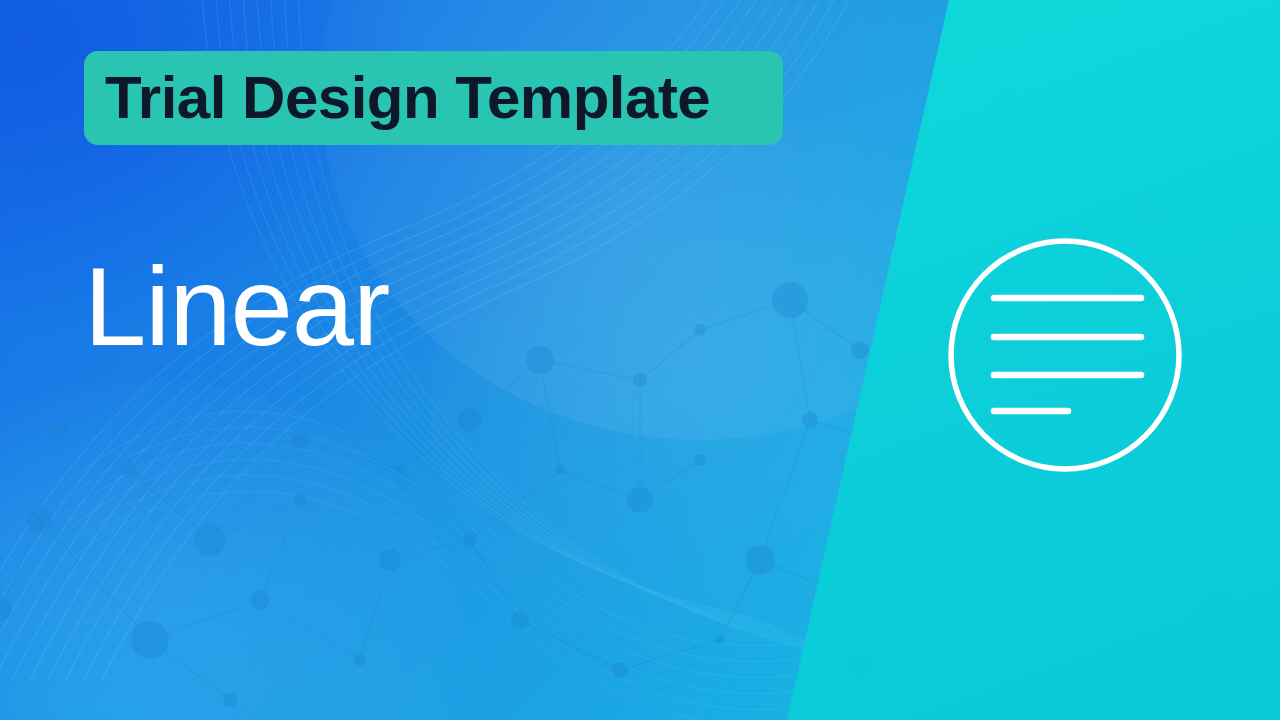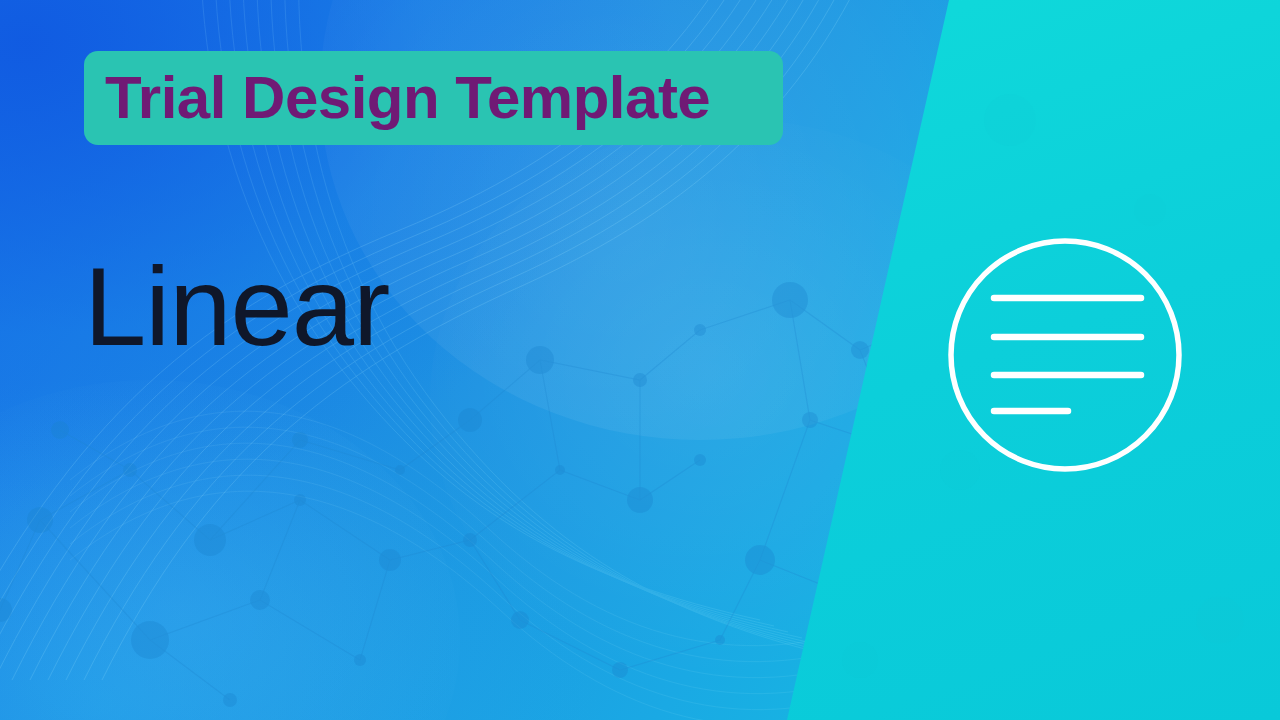--- a/index.html
+++ b/index.html
@@ -111,36 +111,36 @@
     width: 699px;
     height: 94px;
     background: #2ac4b2;
     border-radius: 14px;
     display: flex;
     align-items: center;
     box-sizing: border-box;
     padding-left: 21px;
   }
   .badge-label {
-    color: #701a75;
+    color: #0f172a;
     font-size: 60px;
     font-weight: bold;
     letter-spacing: -0.5px;
     line-height: 1;
     white-space: nowrap;
     text-align: center;
   }
 
   
   .title {
     position: absolute;
     left: 84px;
     top: 238px;
     width: 700px;
-    color: #0f172a;
+    color: #ffffff;
     font-size: 112px;
     font-weight: 300;
     line-height: 138px;
     letter-spacing: -1px;
   }
   .title-line { display: block; white-space: nowrap; }
 
   
   .icon-wrap {
     position: absolute;

